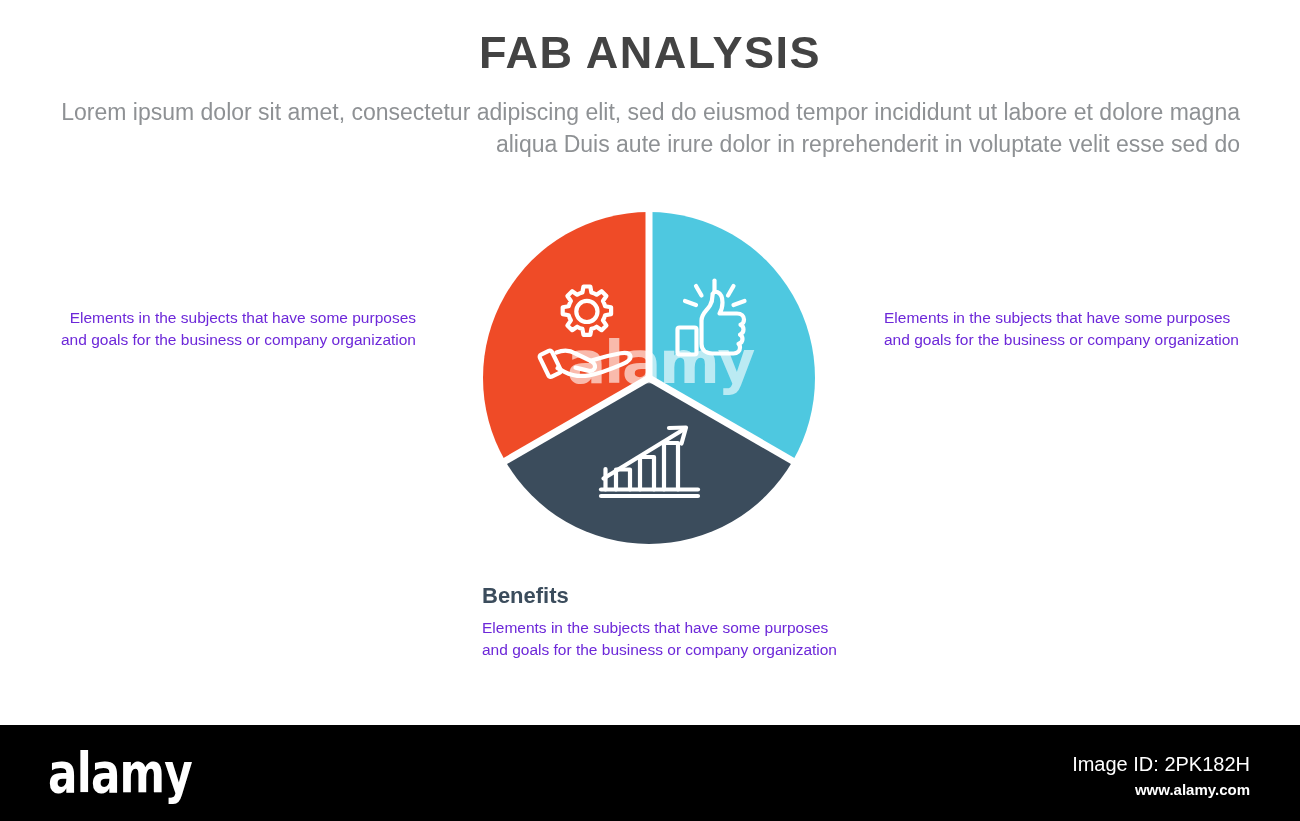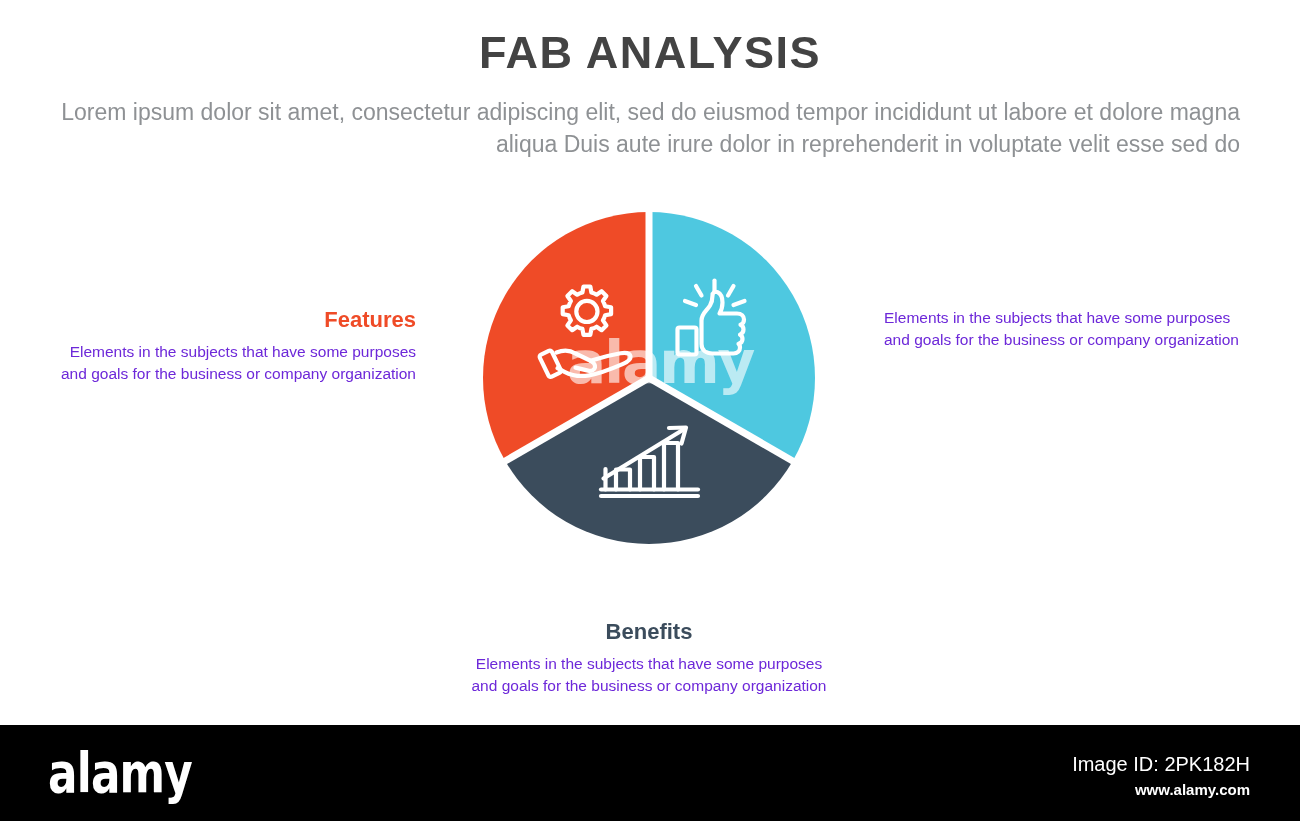--- a/index.html
+++ b/index.html
@@ -100,25 +100,24 @@
 
   .block-advantages {
     left: 884px;
     top: 307px;
     width: 356px;
     text-align: left;
   }
   .block-advantages .block-head { color: #4ec8e0; }
 
   .block-benefits {
-    left: 469px;
+    left: 482px;
     top: 583px;
     width: 360px;
-    text-align: center;
-    margin-top: 36px;
+    text-align: left;
   }
   .block-benefits .block-head { color: #3b4c5c; }
 
   
   .footer {
     position: absolute;
     left: 0;
     top: 725px;
     width: 1300px;
     height: 96px;
@@ -233,21 +232,20 @@
 
         <path d="M4.5 55.5 L 84.5 6.5"></path>
         <path d="M70.0 5.0 L 87.0 4.5 L 82.5 20.5"></path>
       </g>
     </svg>
   </div>
 
   <div class="watermark-pie">alamy</div>
 
   <div class="block block-features">
-    <p class="block-head">Features</p>
     <p class="block-body">Elements in the subjects that have some purposes and goals for the business or company organization</p>
   </div>
 
   <div class="block block-advantages">
     <p class="block-body">Elements in the subjects that have some purposes and goals for the business or company organization</p>
   </div>
 
   <div class="block block-benefits">
     <p class="block-head">Benefits</p>
     <p class="block-body">Elements in the subjects that have some purposes and goals for the business or company organization</p>

